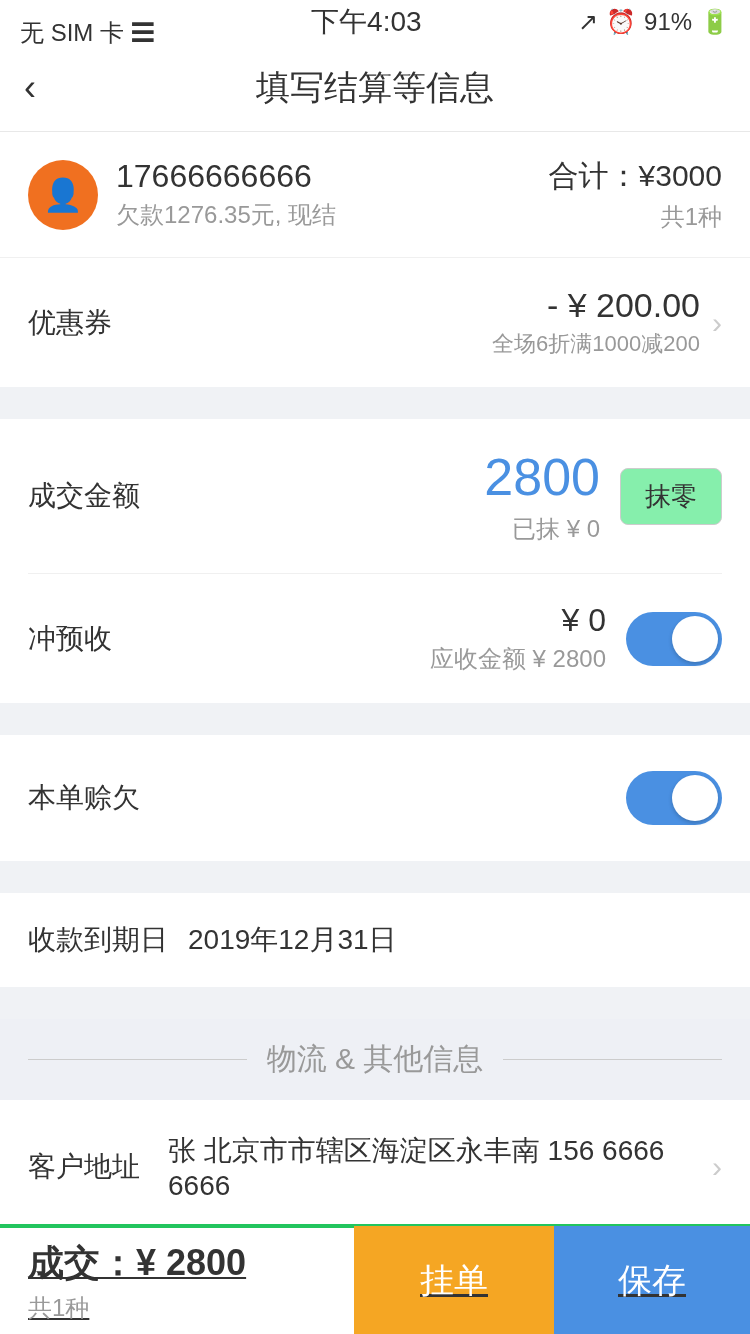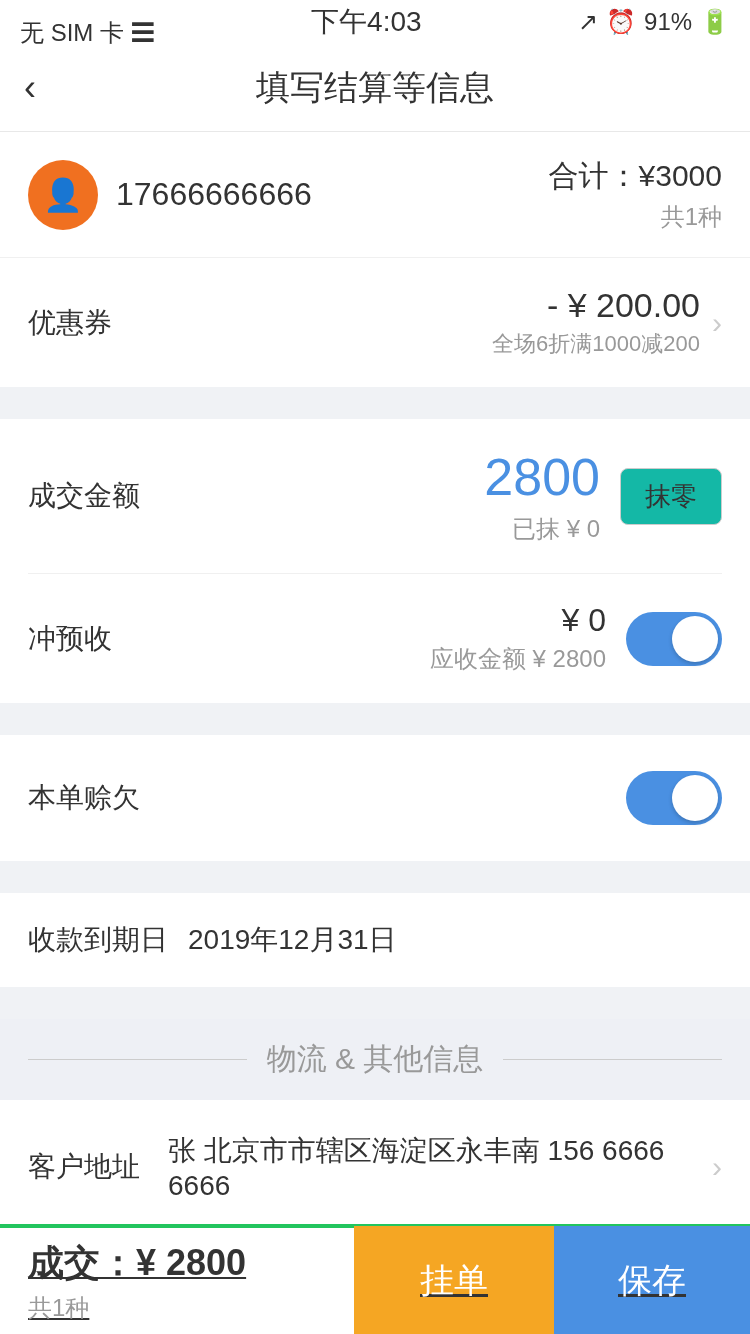--- a/index.html
+++ b/index.html
@@ -131,21 +131,21 @@
     .amount-value-sub { font-size: 24px; color: #999; margin-top: 6px; text-align: right; }
     .amount-right-col { text-align: right; }
 
     
     .round-btn {
       border: 1px solid #ccc;
       border-radius: 8px;
       padding: 10px 24px;
       font-size: 26px;
       color: #333;
-      background: #14b8a6;
+      background: #86efac;
       cursor: pointer;
     }
 
     
     .prepay-row {
       display: flex;
       align-items: center;
       justify-content: space-between;
       padding: 28px 0;
     }
@@ -294,20 +294,21 @@
 <div class="content">
 
   <div class="card">
     <div class="user-row">
       <div class="user-left">
         <div class="avatar">
           <span>👤</span>
         </div>
         <div class="user-info">
           <div class="user-phone">17666666666</div>
+          <div class="user-sub">欠款1276.35元, 现结</div>
         </div>
       </div>
       <div class="user-right">
         <div class="user-total">合计：¥3000</div>
         <div class="user-count">共1种</div>
       </div>
     </div>
 
     <div class="coupon-row">
       <div class="coupon-label">优惠券</div>

